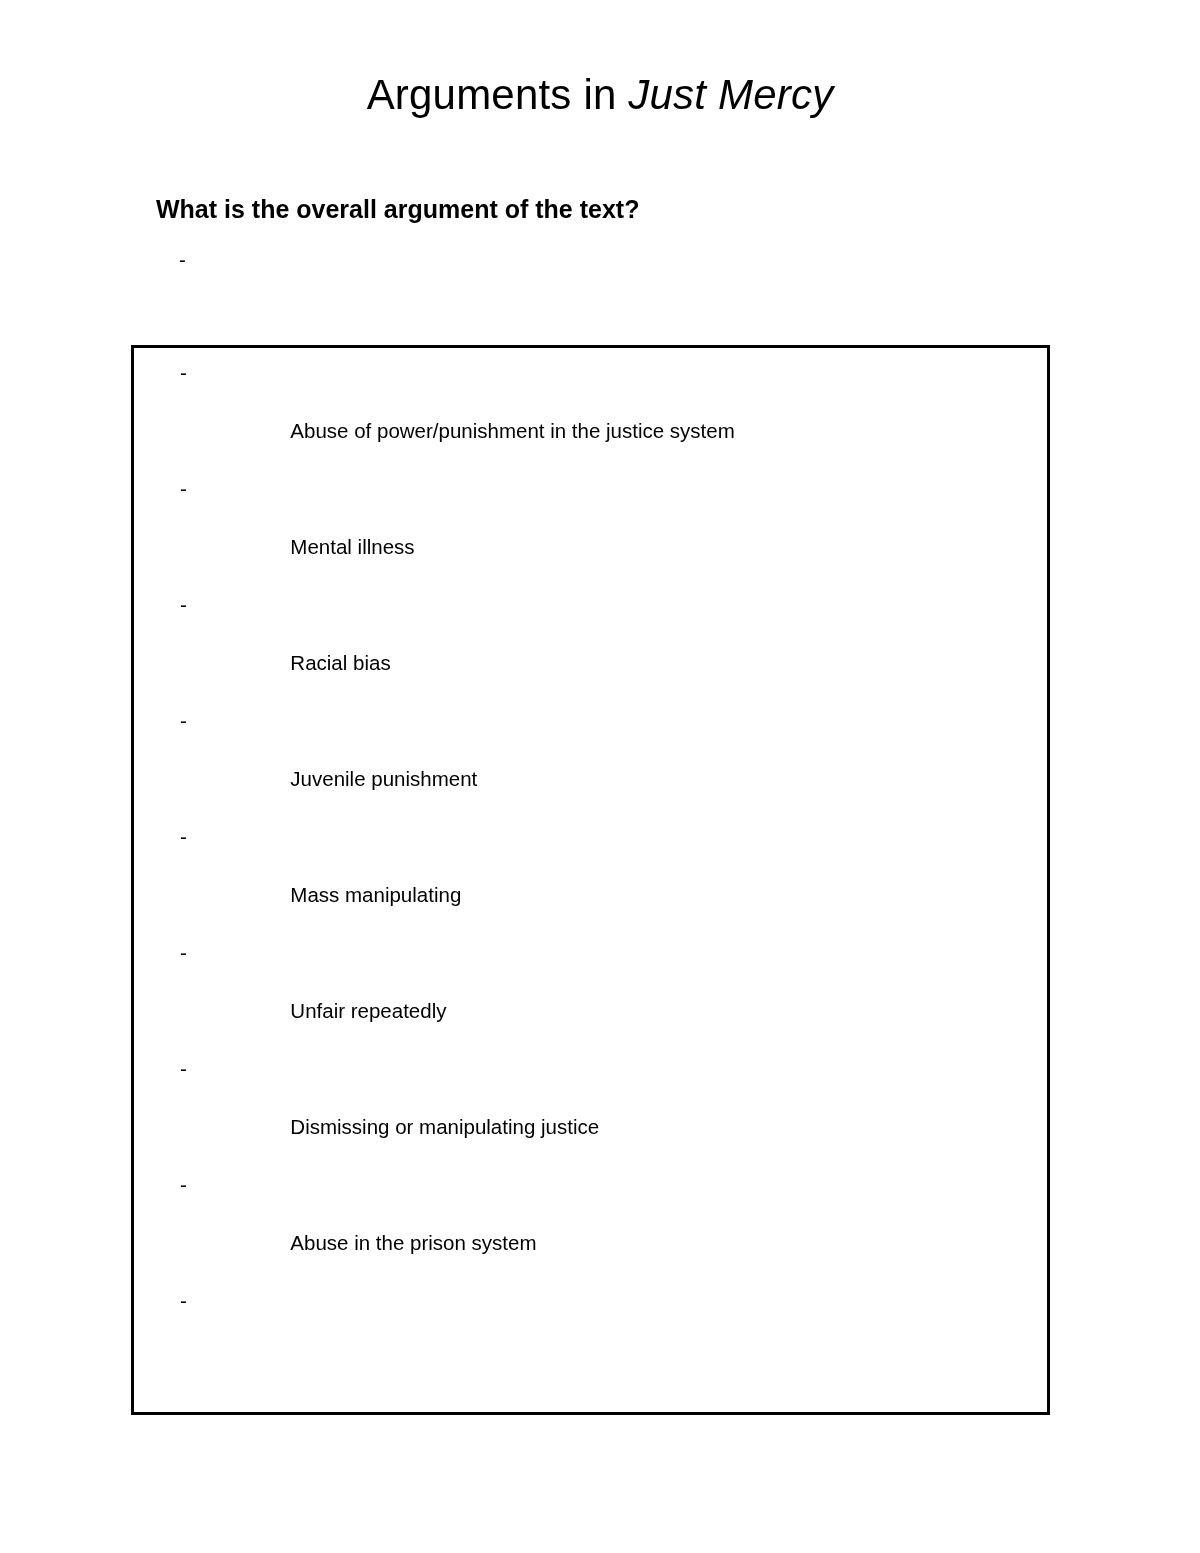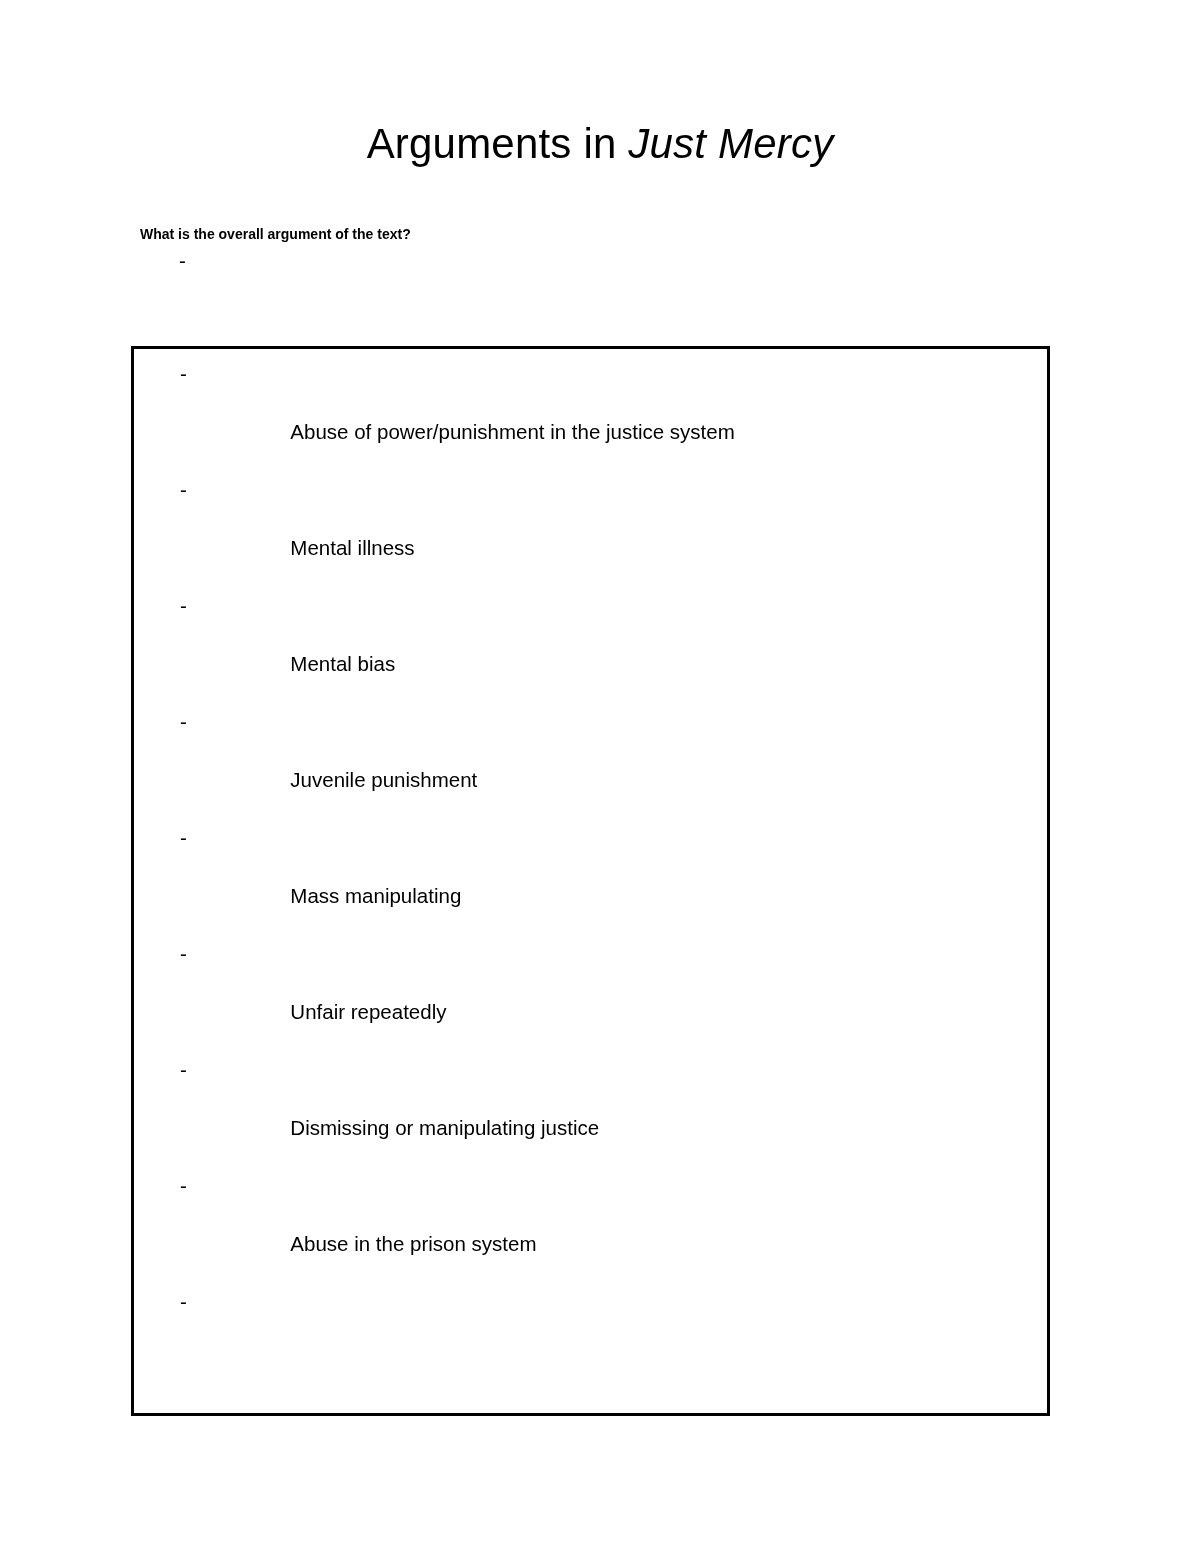--- a/index.html
+++ b/index.html
@@ -24,39 +24,39 @@
     box-sizing: border-box;
   }
 
   
   .doc-title {
     text-align: center;
     font-size: 42px;
     font-weight: 400;
     letter-spacing: 0.2px;
     margin: 0;
-    padding-top: 120px;
+    padding-top: 71px;
     line-height: 1.15;
   }
   .doc-title .title-italic {
     font-style: italic;
   }
 
   
   .content {
     position: relative;
     margin: 0;
     padding: 0 150px 0 131px;
   }
 
   
   .section-heading {
-    font-size: 14px;
+    font-size: 25px;
     font-weight: bold;
-    margin: 0;
+    margin: 16px;
     padding: 0 0 0 9px;
     line-height: 1.45;
     white-space: pre-wrap;
   }
 
   
   .question {
     font-size: 20.5px;
     font-weight: 400;
     margin: 0;
@@ -135,21 +135,21 @@
           <li>
             <span class="dash">-</span>
             <span>Abuse of power/punishment in the justice system</span>
           </li>
           <li>
             <span class="dash">-</span>
             <span>Mental illness</span>
           </li>
           <li>
             <span class="dash">-</span>
-            <span>Mental bias</span>
+            <span>Racial bias</span>
           </li>
           <li>
             <span class="dash">-</span>
             <span>Juvenile punishment</span>
           </li>
           <li>
             <span class="dash">-</span>
             <span>Mass manipulating</span>
           </li>
           <li>

